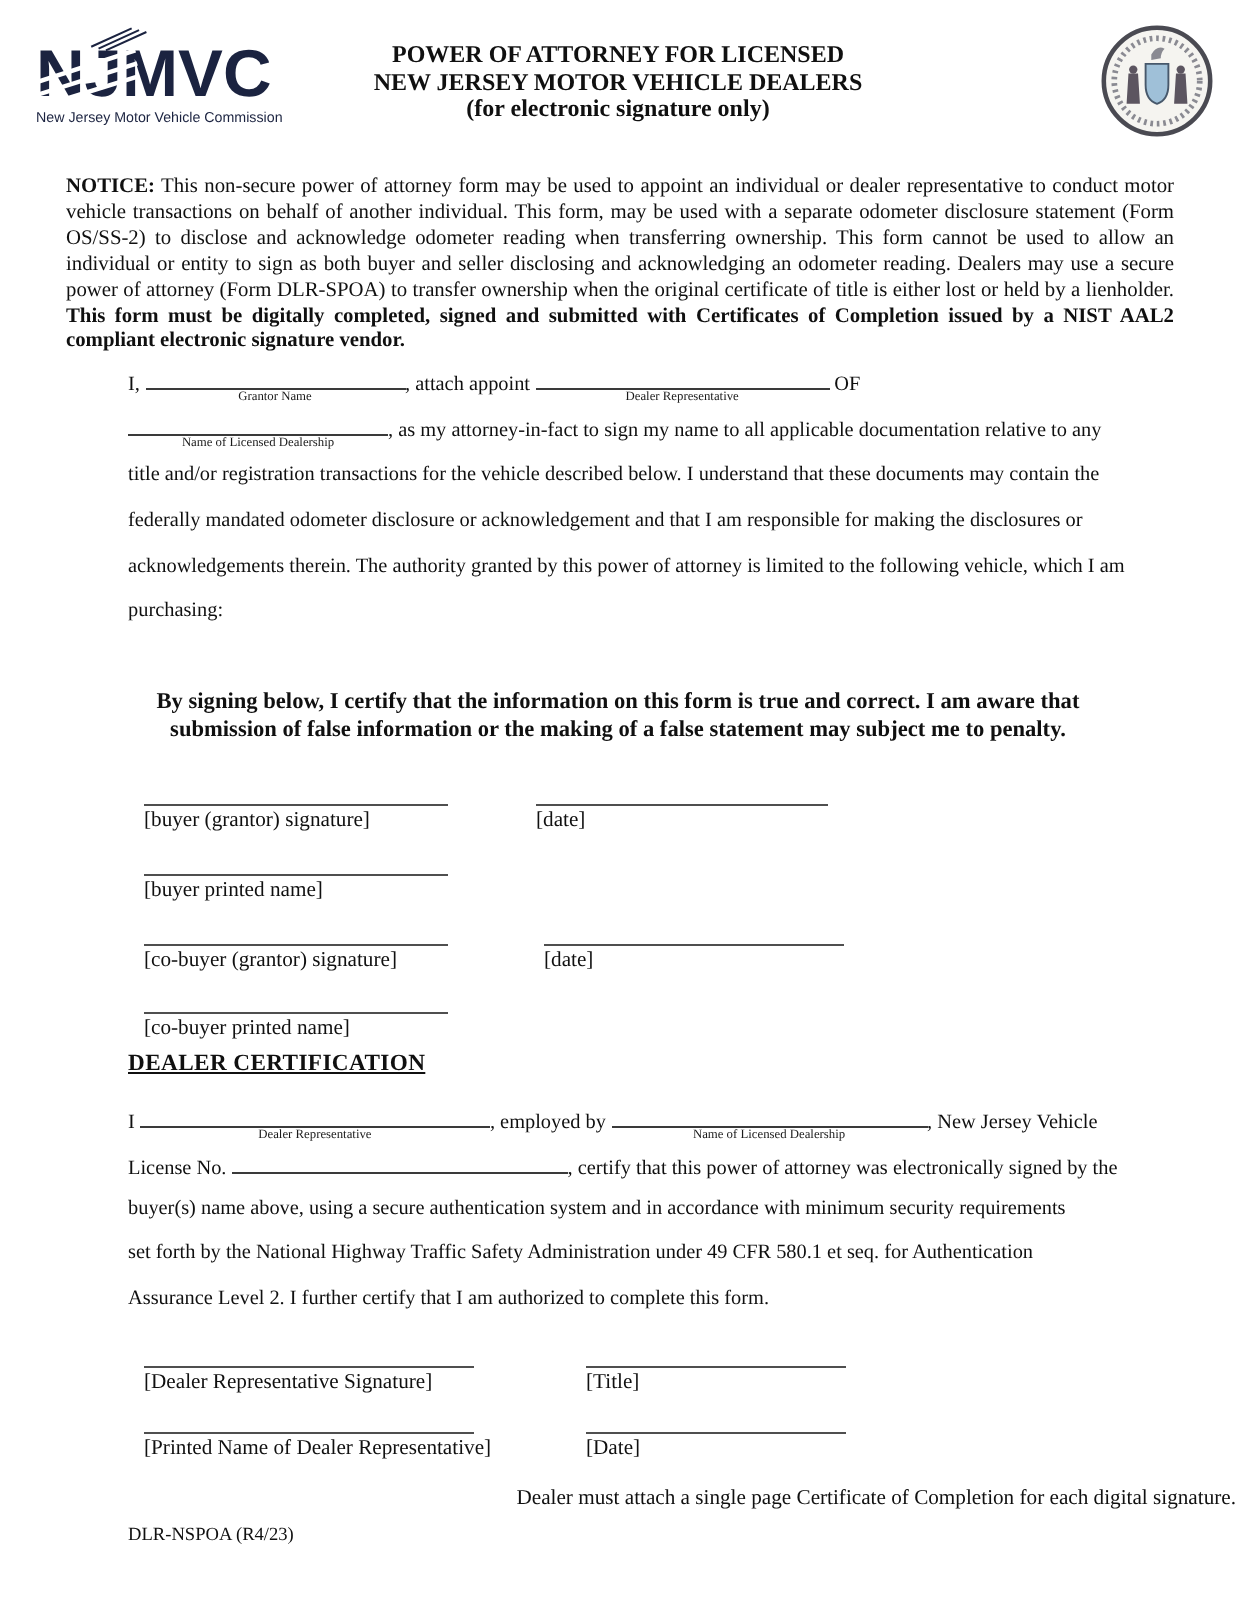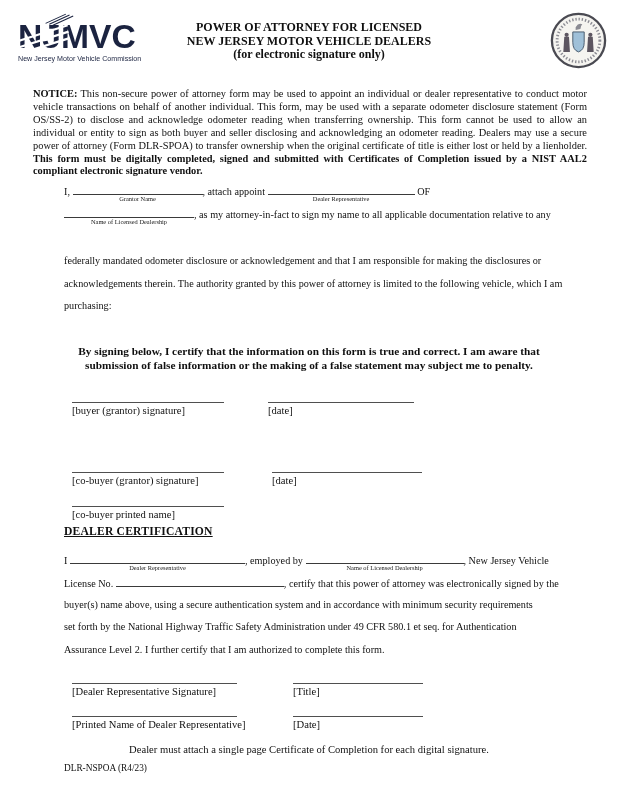--- a/index.html
+++ b/index.html
@@ -18,21 +18,21 @@
   .blank { display:inline-block; height:10px; border-bottom:1px solid #3a3a3a;
     position:relative; }
   .blank .sub { position:absolute; top:11px; left:50%; transform:translateX(-50%);
     font-size:6.4px; line-height:1; color:#1a1a1a; white-space:nowrap; }
   .certify { top:345px; left:20px; width:578px; text-align:center;
     font-weight:bold; font-size:11.3px; line-height:13.5px; }
   .sig-item .line { border-top:1px solid #4f4f4f; width:100%; }
   .sig-item .lbl { font-size:10.6px; margin-top:2px; white-space:nowrap; }
   .heading { font-weight:bold; text-decoration:underline; font-size:11.6px;
     letter-spacing:.2px; }
-  .footer-note { left:0; width:618px; text-align:center; font-size:10.6px; }
+  .footer-note { left:0; width:618px; text-align:right; font-size:10.6px; }
   .form-no { font-size:9.3px; }
 </style>
 </head>
 <body>
 
 <div class="page">
 
   <div class="abs" style="top:13px; left:18px;">
     <svg width="138" height="52" viewBox="0 0 150 56">
       <text x="0" y="38" font-family="Liberation Sans, sans-serif" font-weight="bold" font-size="36" fill="#1b2340" textLength="128" lengthAdjust="spacingAndGlyphs">NJMVC</text>
@@ -77,39 +77,44 @@
     <span>I,</span>
     <span class="blank" style="width:130px;"><span class="sub">Grantor Name</span></span><span>, attach appoint</span>
     <span class="blank" style="width:147px;"><span class="sub">Dealer Representative</span></span>
     <span>OF</span>
   </div>
 
   <div class="abs row" style="top:208px; left:64px;">
     <span class="blank" style="width:130px;"><span class="sub">Name of Licensed Dealership</span></span><span>, as my attorney-in-fact to sign my name to all applicable documentation relative to any</span>
   </div>
 
+  <div class="abs row" style="top:232px; left:64px;">title and/or registration transactions for the vehicle described below. I understand that these documents may contain the</div>
   <div class="abs row" style="top:255px; left:64px;">federally mandated odometer disclosure or acknowledgement and that I am responsible for making the disclosures or</div>
   <div class="abs row" style="top:278px; left:64px;">acknowledgements therein. The authority granted by this power of attorney is limited to the following vehicle, which I am</div>
   <div class="abs row" style="top:300px; left:64px;">purchasing:</div>
 
 
   <div class="abs certify">
     <div>By signing below, I certify that the information on this form is true and correct. I am aware that</div>
     <div>submission of false information or the making of a false statement may subject me to penalty.</div>
   </div>
 
   <div class="abs sig-item" style="top:402px; left:72px; width:152px;">
     <div class="line"></div>
     <div class="lbl">[buyer (grantor) signature]</div>
   </div>
   <div class="abs sig-item" style="top:402px; left:268px; width:146px;">
     <div class="line"></div>
     <div class="lbl">[date]</div>
   </div>
 
+  <div class="abs sig-item" style="top:437px; left:72px; width:152px;">
+    <div class="line"></div>
+    <div class="lbl">[buyer printed name]</div>
+  </div>
 
   <div class="abs sig-item" style="top:472px; left:72px; width:152px;">
     <div class="line"></div>
     <div class="lbl">[co-buyer (grantor) signature]</div>
   </div>
   <div class="abs sig-item" style="top:472px; left:272px; width:150px;">
     <div class="line"></div>
     <div class="lbl">[date]</div>
   </div>
 

